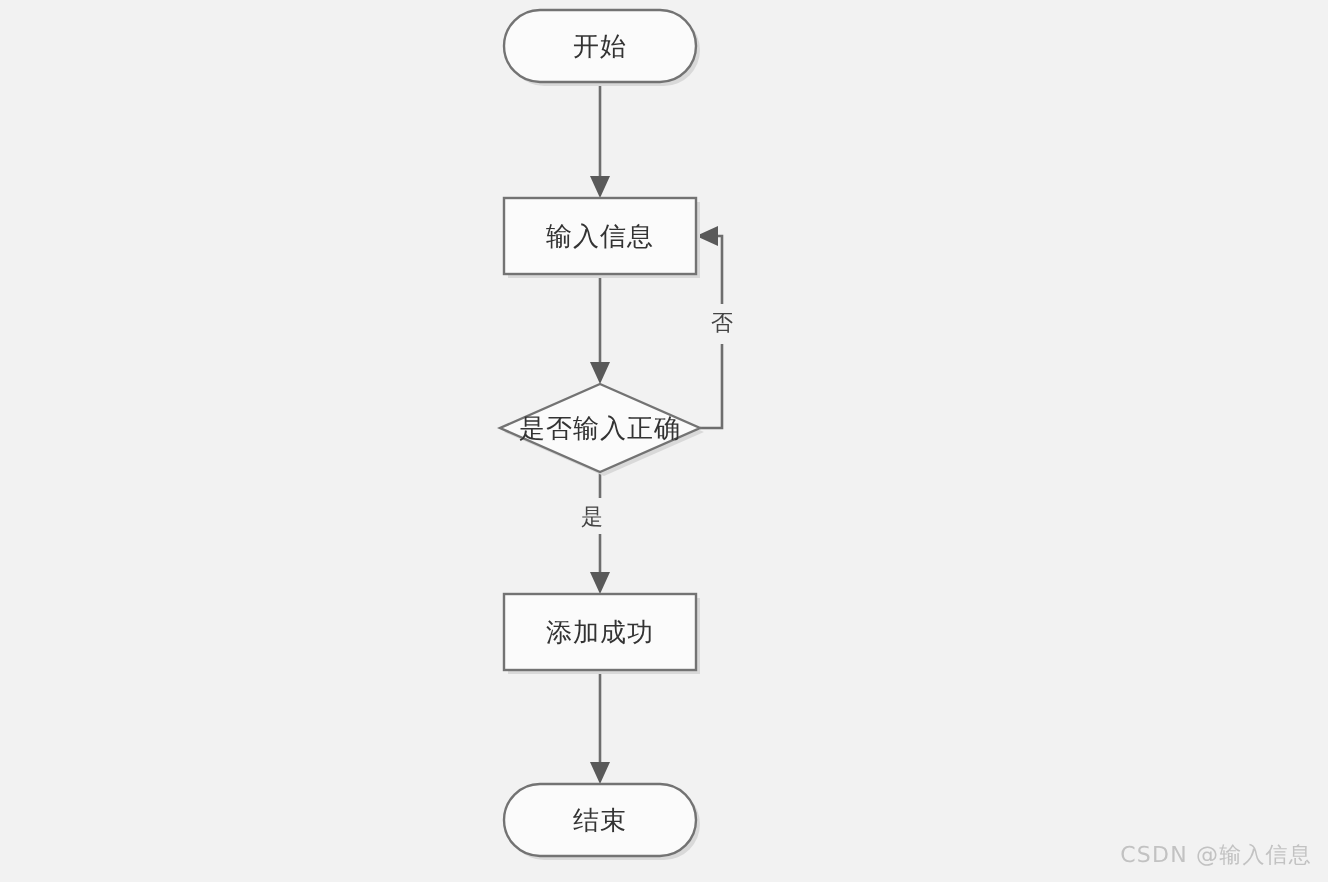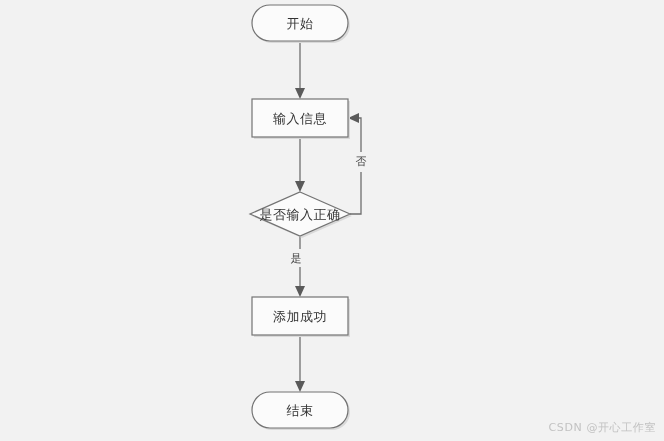--- a/index.html
+++ b/index.html
@@ -140,15 +140,15 @@
     </g>
 
     <g>
       <rect class="shape-shadow" x="254" y="394" width="96" height="36" rx="18" ry="18"></rect>
       <rect class="shape-fill" x="252" y="392" width="96" height="36" rx="18" ry="18"></rect>
       <text class="node-label" x="300" y="411">结束</text>
     </g>
 
   </svg>
 
-  <div class="watermark">CSDN @开心工作室</div>
+  <div class="watermark">CSDN @输入信息</div>
 
 </div>
 
 </body></html>

